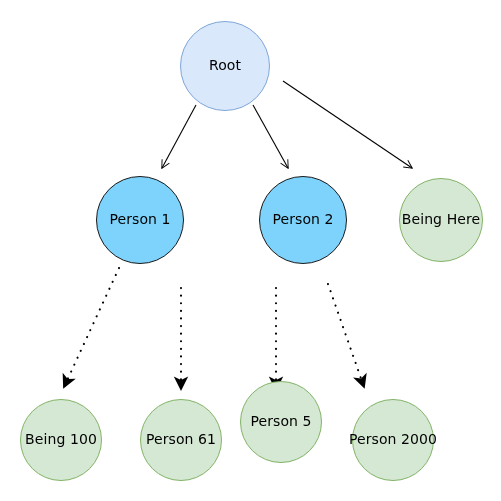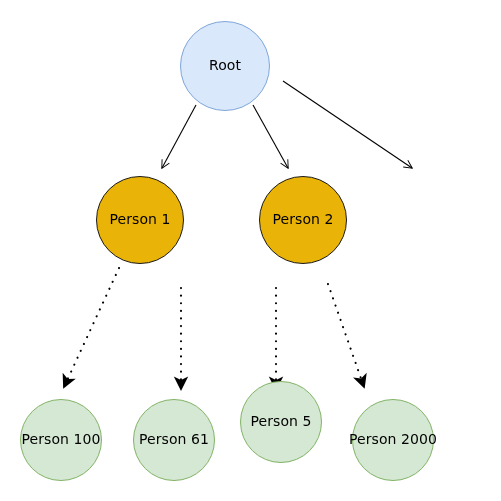--- a/index.html
+++ b/index.html
@@ -37,21 +37,21 @@
     font-size: 14px;
     color: #000000;
     white-space: nowrap;
     letter-spacing: 0.1px;
   }
   .node-root {
     background: #dae8fc;
     border: 1.2px solid #7ea6d9;
   }
   .node-plain {
-    background: #eab308;
+    background: #7dd3fc;
     border: 1.2px solid #1a1a1a;
   }
   .node-green {
     background: #d5e8d4;
     border: 1.2px solid #82b366;
   }
 </style>
 </head>
 <body>
 
@@ -86,26 +86,29 @@
   </div>
 
   <div class="node node-plain" style="left:96px; top:176px; width:88px; height:88px;">
     <span class="node-label">Person 1</span>
   </div>
 
   <div class="node node-plain" style="left:259px; top:176px; width:88px; height:88px;">
     <span class="node-label">Person 2</span>
   </div>
 
+  <div class="node node-green" style="left:399px; top:178px; width:84px; height:84px;">
+    <span class="node-label">Being Here</span>
+  </div>
 
   <div class="node node-green" style="left:20px; top:399px; width:82px; height:82px;">
-    <span class="node-label">Person 100</span>
+    <span class="node-label">Being 100</span>
   </div>
 
-  <div class="node node-green" style="left:133px; top:399px; width:82px; height:82px;">
+  <div class="node node-green" style="left:140px; top:399px; width:82px; height:82px;">
     <span class="node-label">Person 61</span>
   </div>
 
   <div class="node node-green" style="left:240px; top:381px; width:82px; height:82px;">
     <span class="node-label">Person 5</span>
   </div>
 
   <div class="node node-green" style="left:352px; top:399px; width:82px; height:82px;">
     <span class="node-label">Person 2000</span>
   </div>

